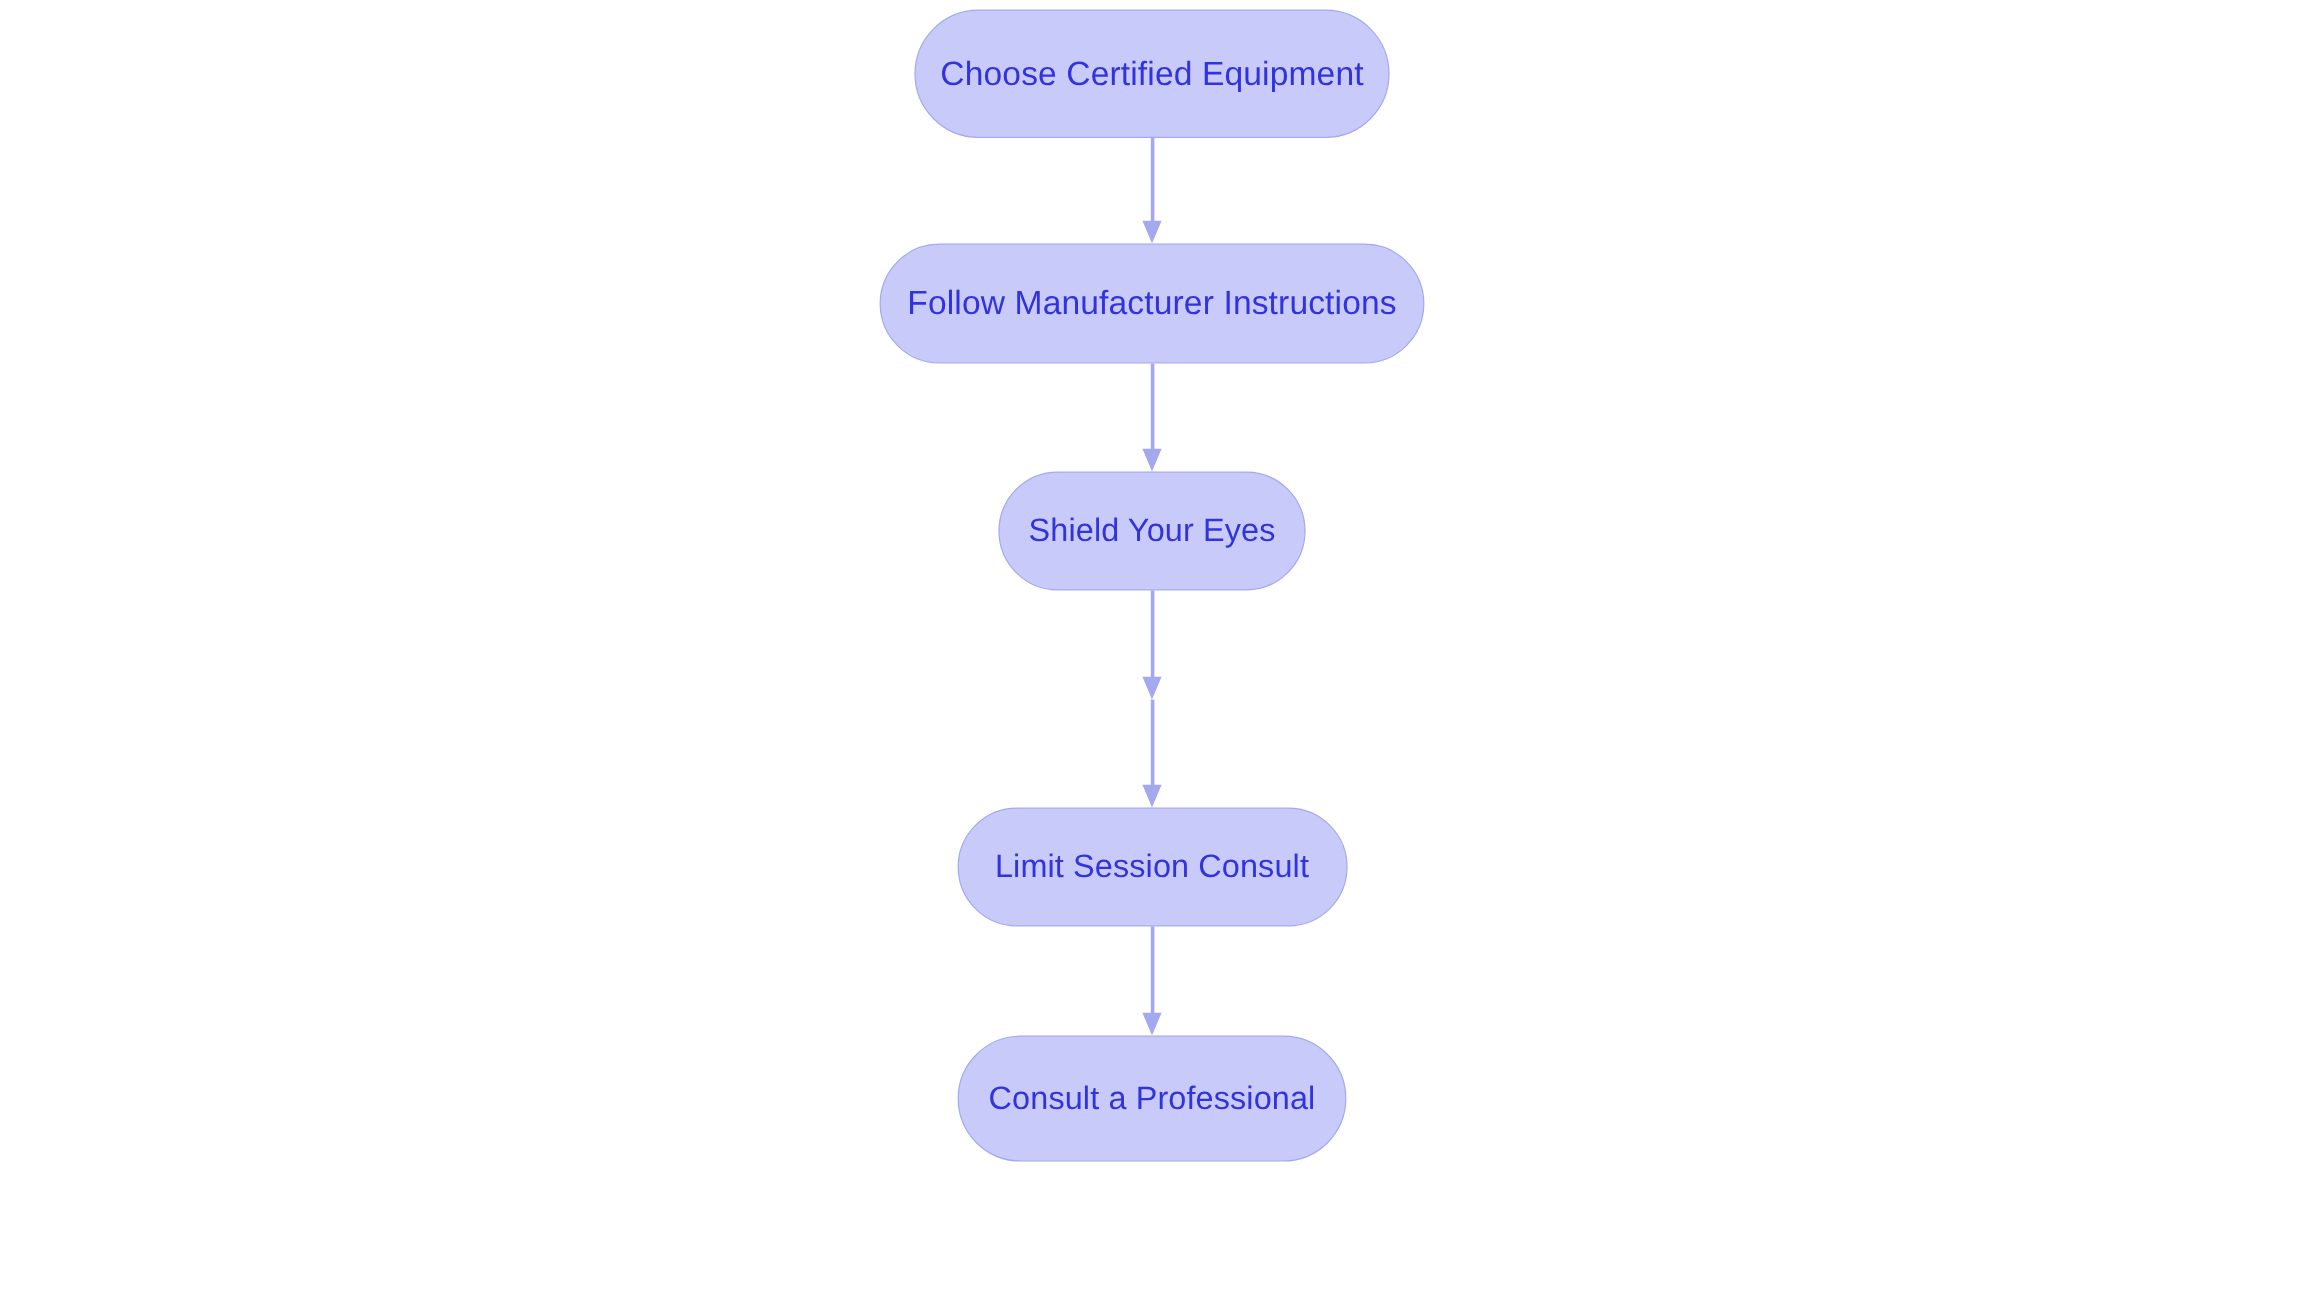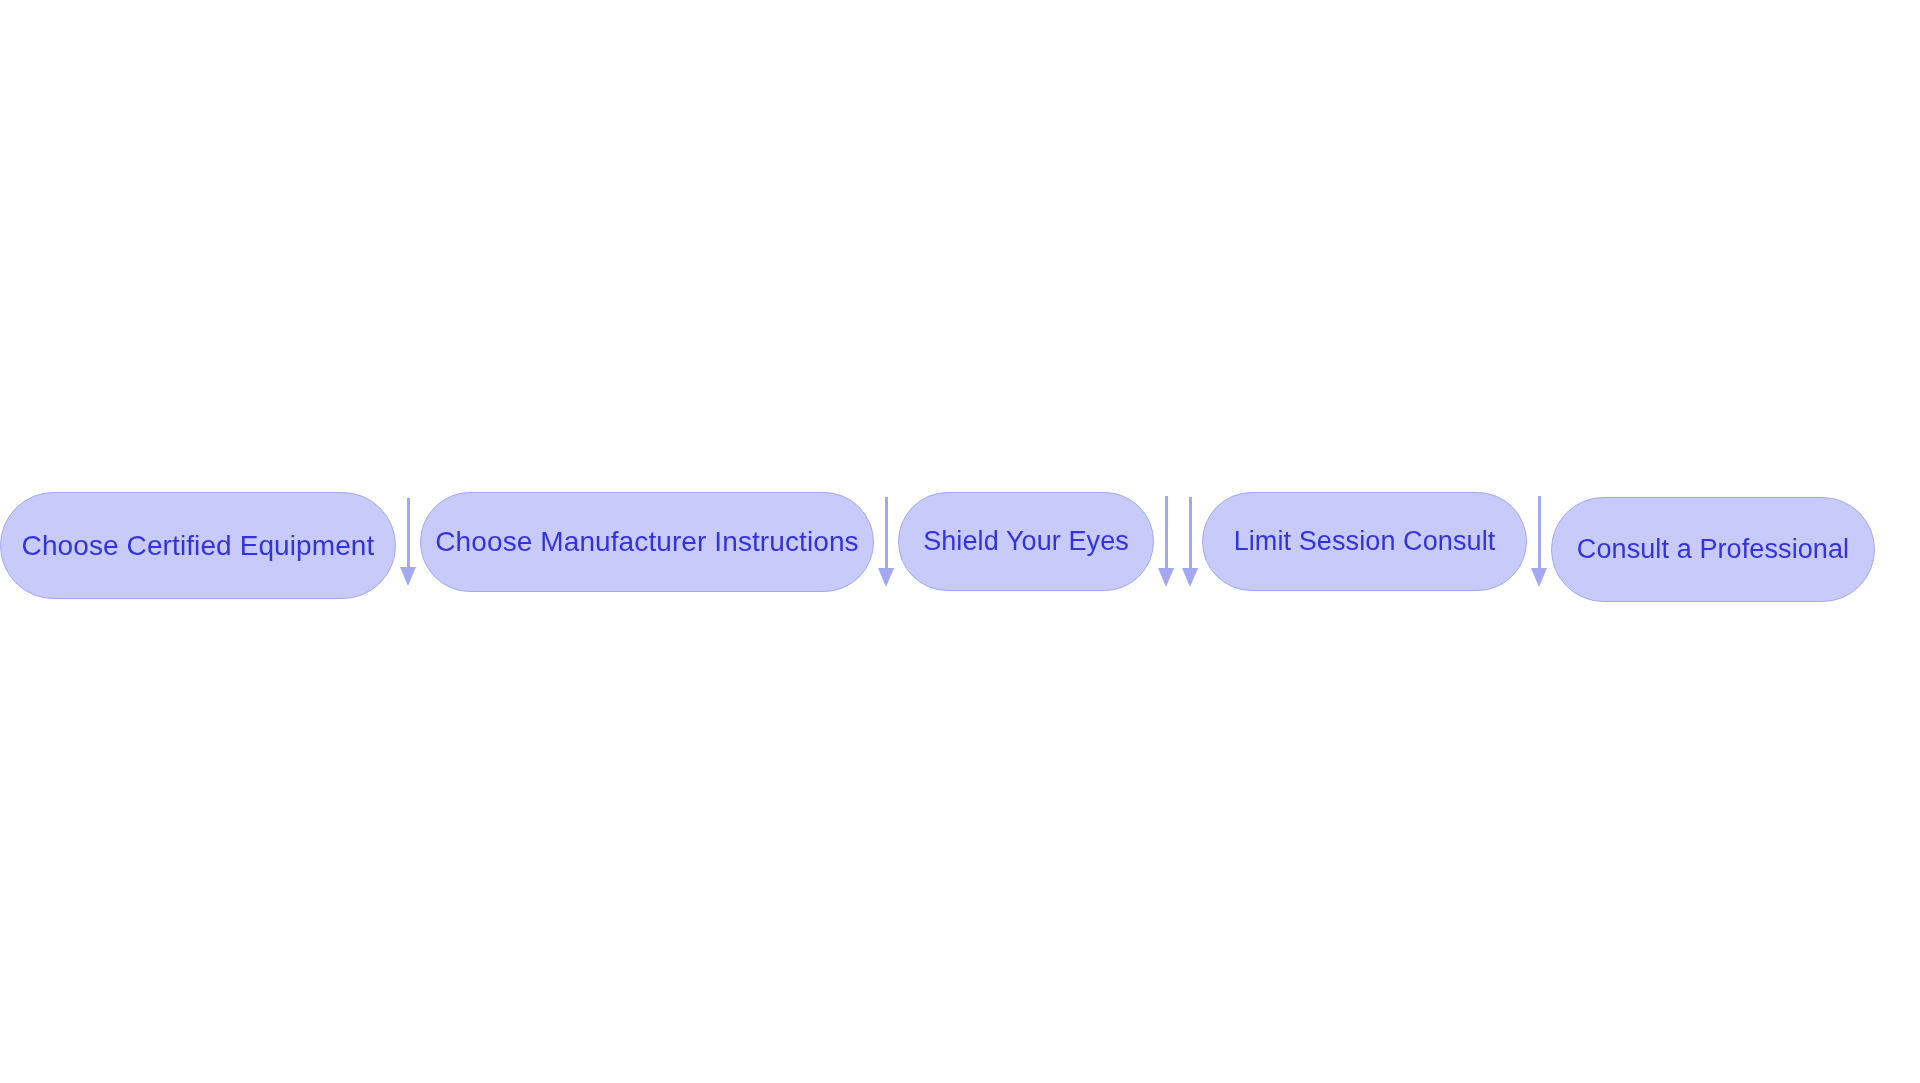--- a/index.html
+++ b/index.html
@@ -22,21 +22,21 @@
     background: #ffffff;
   }
 
   .flow-column {
     position: absolute;
     left: 0;
     top: 0;
     width: 1920px;
     height: 1083px;
     display: flex;
-    flex-direction: row;
+    flex-direction: column;
     align-items: center;
   }
 
   .flow-node {
     box-sizing: border-box;
     display: flex;
     align-items: center;
     justify-content: center;
     background: #c8cbfa;
     border: 1.6px solid #a3a8f0;
@@ -55,21 +55,21 @@
     display: block;
     color: #3333dd;
   }
 
   
   .node-0 { width: 396px; height: 107px; margin-top: 8px;  font-size: 28px; }
   .node-1 { width: 454px; height: 100px; font-size: 28px; }
   .node-2 { width: 256px; height: 99px;  font-size: 27px; }
   .node-3 { width: 360px; height: 100px; font-size: 27px; }
   .node-4 { width: 325px; height: 99px;  font-size: 27px; }
-  .node-5 { width: 324px; height: 105px; font-size: 27px; margin-top: 16px; }
+  .node-5 { width: 324px; height: 105px; font-size: 27px; }
 
   .connector {
     position: relative;
     width: 24px;
     display: flex;
     flex-direction: column;
     align-items: center;
     justify-content: flex-start;
   }
   .connector-0 { height: 88px; }
@@ -101,21 +101,21 @@
     <div class="flow-node node-0">
       <span class="node-label">Choose Certified Equipment</span>
     </div>
 
     <div class="connector connector-0">
       <div class="connector-line"></div>
       <div class="connector-arrowhead"></div>
     </div>
 
     <div class="flow-node node-1">
-      <span class="node-label">Choose Manufacturer Instructions</span>
+      <span class="node-label">Follow Manufacturer Instructions</span>
     </div>
 
     <div class="connector connector-1">
       <div class="connector-line"></div>
       <div class="connector-arrowhead"></div>
     </div>
 
     <div class="flow-node node-2">
       <span class="node-label">Shield Your Eyes</span>
     </div>

